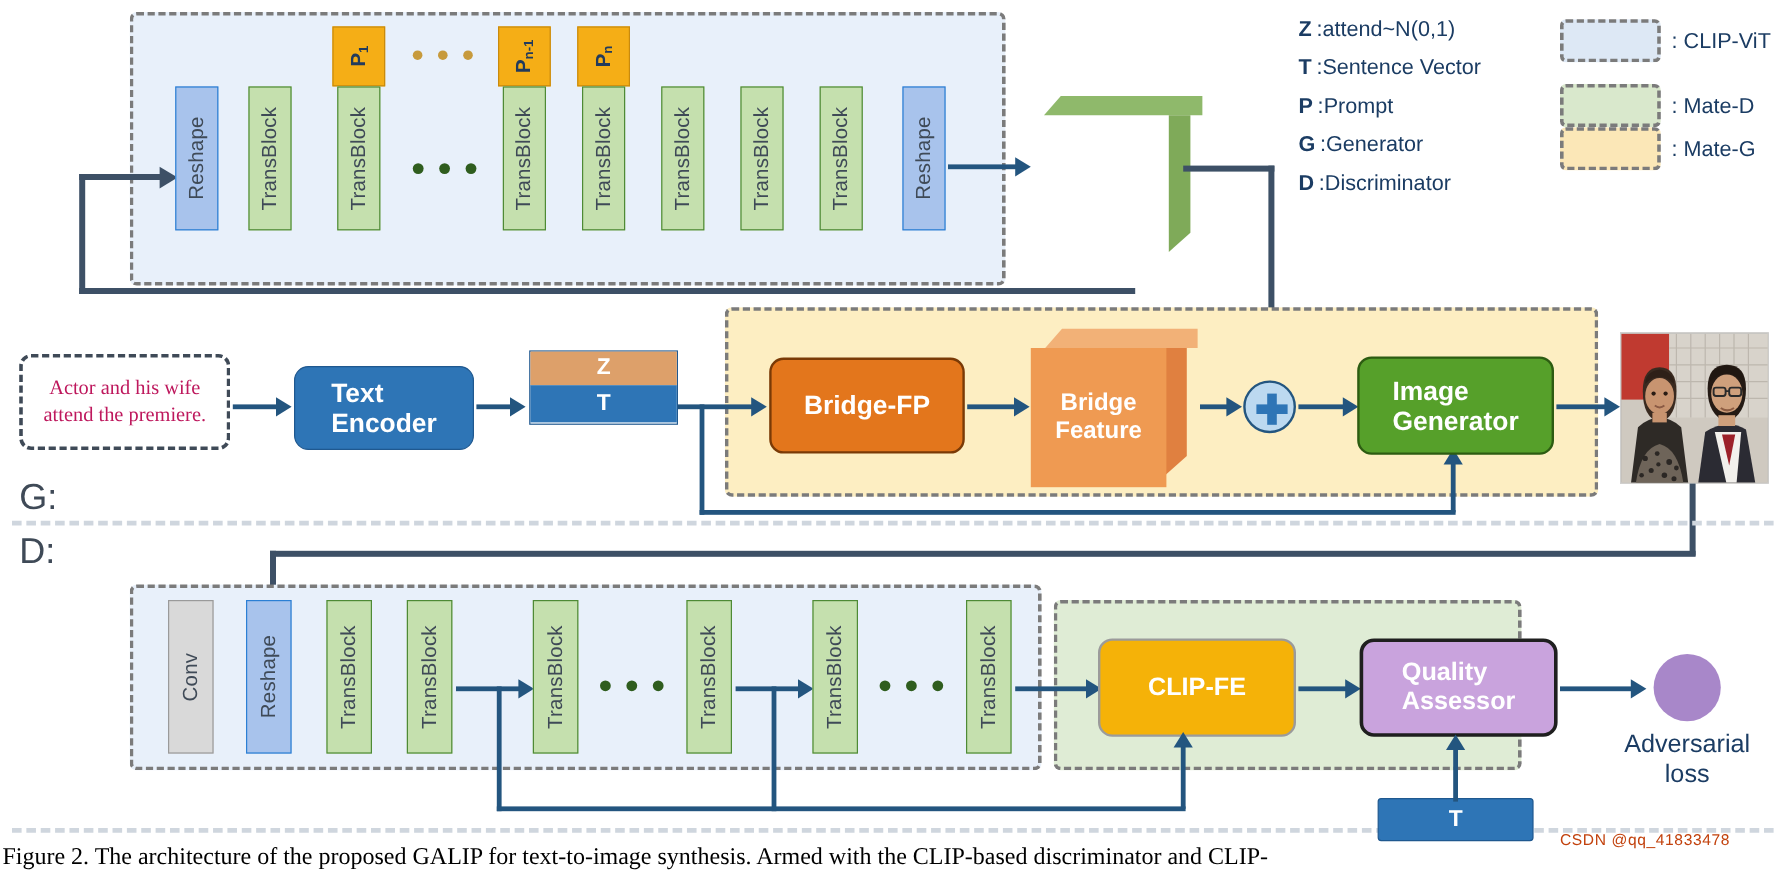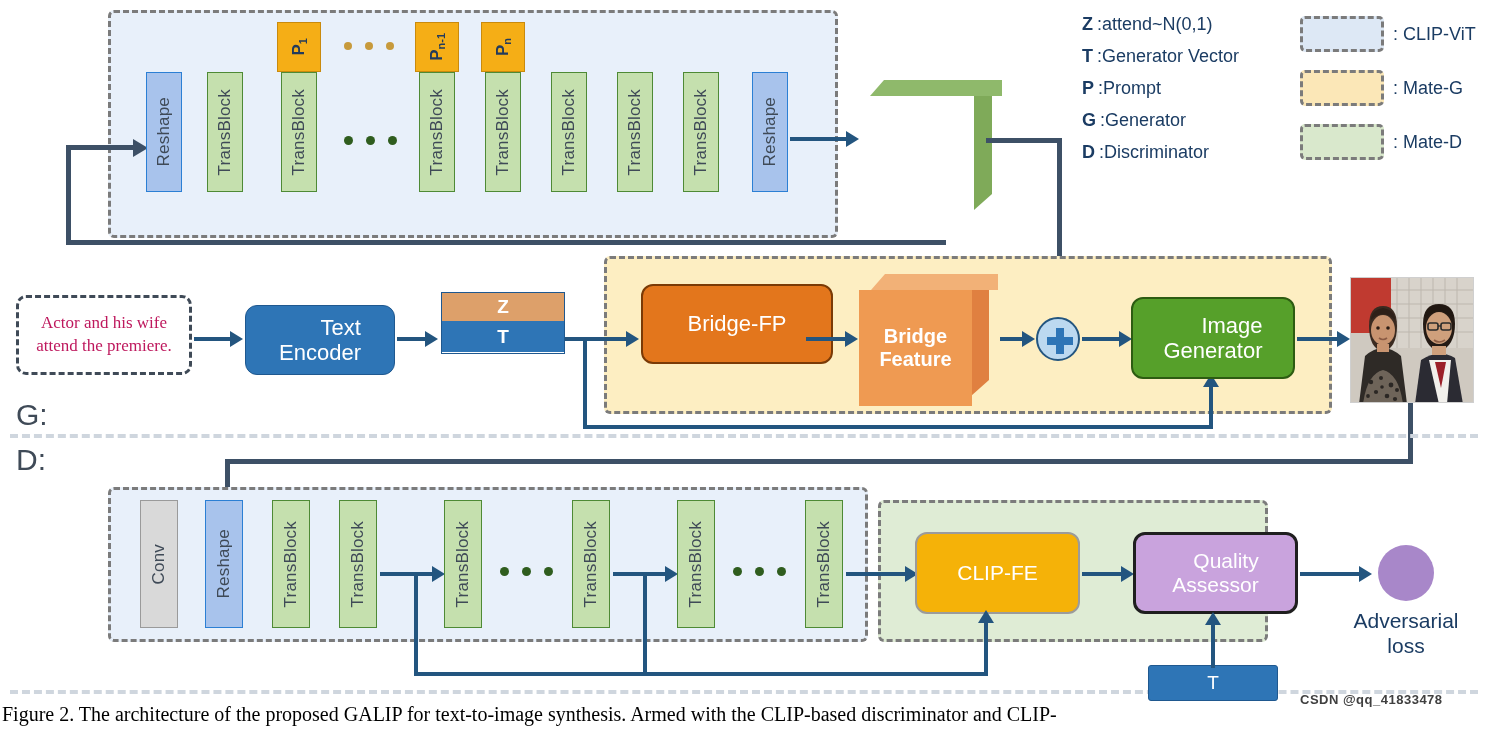--- a/index.html
+++ b/index.html
@@ -37,22 +37,22 @@
   }
   .prompt sub{font-size:11px;}
 
   
   .dots{display:flex;align-items:center;gap:13px;}
   .dots i{display:block;width:9px;height:9px;border-radius:50%;background:#2f5d1e;}
   .dots.tan i{background:#c79a3c;width:8px;height:8px;}
 
   
   .rbox{
-    display:flex;align-items:center;justify-content:center;text-align:right;
-    color:#fff;font-weight:normal;border-radius:12px;line-height:1.15;
+    display:flex;align-items:center;justify-content:center;text-align:left;
+    color:#fff;font-weight:bold;border-radius:12px;line-height:1.15;
   }
   .box-text-encoder{background:#2e75b6;border:1.5px solid #1f5party;border:1.5px solid #1f588f;font-size:22px;}
   .box-bridge-fp{background:#e3761c;border:2.5px solid #7a3a06;font-size:22px;}
   .box-img-gen{background:#56a02a;border:2.5px solid #2d5c12;font-size:22px;}
   .box-clip-fe{background:#f5b208;border:2.5px solid #9b9b9b;font-size:21px;}
   .box-quality{background:#c9a3dd;border:3px solid #1f1f1f;font-size:21px;}
   .box-t-bottom{background:#2e75b6;border:1.5px solid #1f588f;border-radius:3px;font-size:19px;}
 
   
   .zt{border:1.5px solid #1f588f;}
@@ -112,23 +112,22 @@
 
   
   .advcircle{border-radius:50%;background:#a887c9;}
 
   
   .caption{
     font-family:"Liberation Serif",serif;font-size:20px;color:#000;
     white-space:nowrap;
   }
   .watermark{
-    font-family:"Liberation Sans",sans-serif;font-size:13px;color:#404040;
+    font-family:"Liberation Sans",sans-serif;font-size:13px;color:#c2410c;
     letter-spacing:.5px;
-    font-weight:bold;
   }
 </style>
 </head>
 <body>
 
 <div id="root">
 
   <div class="abs region region-clip" style="left:108px;top:10px;width:730px;height:228px;"></div>
 
   <div class="abs loop ln-v" style="left:66px;top:145px;width:5px;height:100px;"></div>
@@ -204,21 +203,21 @@
 
   <div class="abs" style="left:1082px;top:14px;width:180px;">
     <div class="legend-row" style="margin-bottom:11px;">
       <b>Z</b>
         <span> : </span>
         <span>attend~N(0,1)</span>
     </div>
     <div class="legend-row" style="margin-bottom:11px;">
       <b>T</b>
         <span> : </span>
-        <span>Generator Vector</span>
+        <span>Sentence Vector</span>
     </div>
     <div class="legend-row" style="margin-bottom:11px;">
       <b>P</b>
         <span> : </span>
         <span>Prompt</span>
     </div>
     <div class="legend-row" style="margin-bottom:11px;">
       <b>G</b>
         <span> : </span>
         <span>Generator</span>
@@ -228,27 +227,27 @@
         <span> : </span>
         <span>Discriminator</span>
     </div>
   </div>
 
   <div class="abs" style="left:1300px;top:16px;">
     <div class="legend-row" style="margin-bottom:18px;">
       <span class="legend-sw sw-clip"></span>
       <span>: CLIP-ViT</span>
     </div>
+    <div class="legend-row">
+      <span class="legend-sw sw-d"></span>
+      <span>: Mate-D</span>
+    </div>
     <div class="legend-row" style="margin-bottom:18px;">
       <span class="legend-sw sw-g"></span>
       <span>: Mate-G</span>
-    </div>
-    <div class="legend-row">
-      <span class="legend-sw sw-d"></span>
-      <span>: Mate-D</span>
     </div>
   </div>
 
   <div class="abs sentence" style="left:16px;top:295px;width:176px;height:80px;">
     <span>Actor and his wife attend the premiere.</span>
   </div>
 
   <div class="abs ln ln-h" style="left:194px;top:337px;width:38px;"></div>
   <div class="abs arrow-r" style="left:230px;top:331px;"></div>
 
@@ -273,21 +272,21 @@
 
   <div class="abs region region-g" style="left:604px;top:256px;width:728px;height:158px;"></div>
 
   <div class="abs ln ln-h" style="left:565px;top:337px;width:65px;"></div>
   <div class="abs arrow-r" style="left:626px;top:331px;"></div>
   <div class="abs ln ln-v" style="left:583px;top:337px;height:92px;"></div>
   <div class="abs ln ln-h" style="left:583px;top:425px;width:630px;"></div>
   <div class="abs ln ln-v" style="left:1209px;top:385px;height:42px;"></div>
   <div class="abs arrow-u" style="left:1203px;top:374px;"></div>
 
-  <div class="abs rbox box-bridge-fp" style="left:641px;top:284px;width:192px;height:80px;">
+  <div class="abs rbox box-bridge-fp" style="left:641px;top:298px;width:163px;height:80px;">
     <span>Bridge-FP</span>
   </div>
 
   <div class="abs ln ln-h" style="left:806px;top:337px;width:42px;"></div>
   <div class="abs arrow-r" style="left:845px;top:331px;"></div>
 
   <div class="cube" style="left:859px;top:274px;width:142px;height:122px;">
     <div class="face-top" style="left:12px;top:0;width:113px;height:0;border-bottom:16px solid #f2b177;border-left:14px solid transparent;"></div>
     <div class="face-side" style="left:112px;top:16px;width:0;height:90px;border-left:18px solid #e08040;border-bottom:16px solid transparent;"></div>
     <div class="face-front" style="left:0;top:16px;width:113px;height:116px;background:#ef9a52;font-size:20px;">

